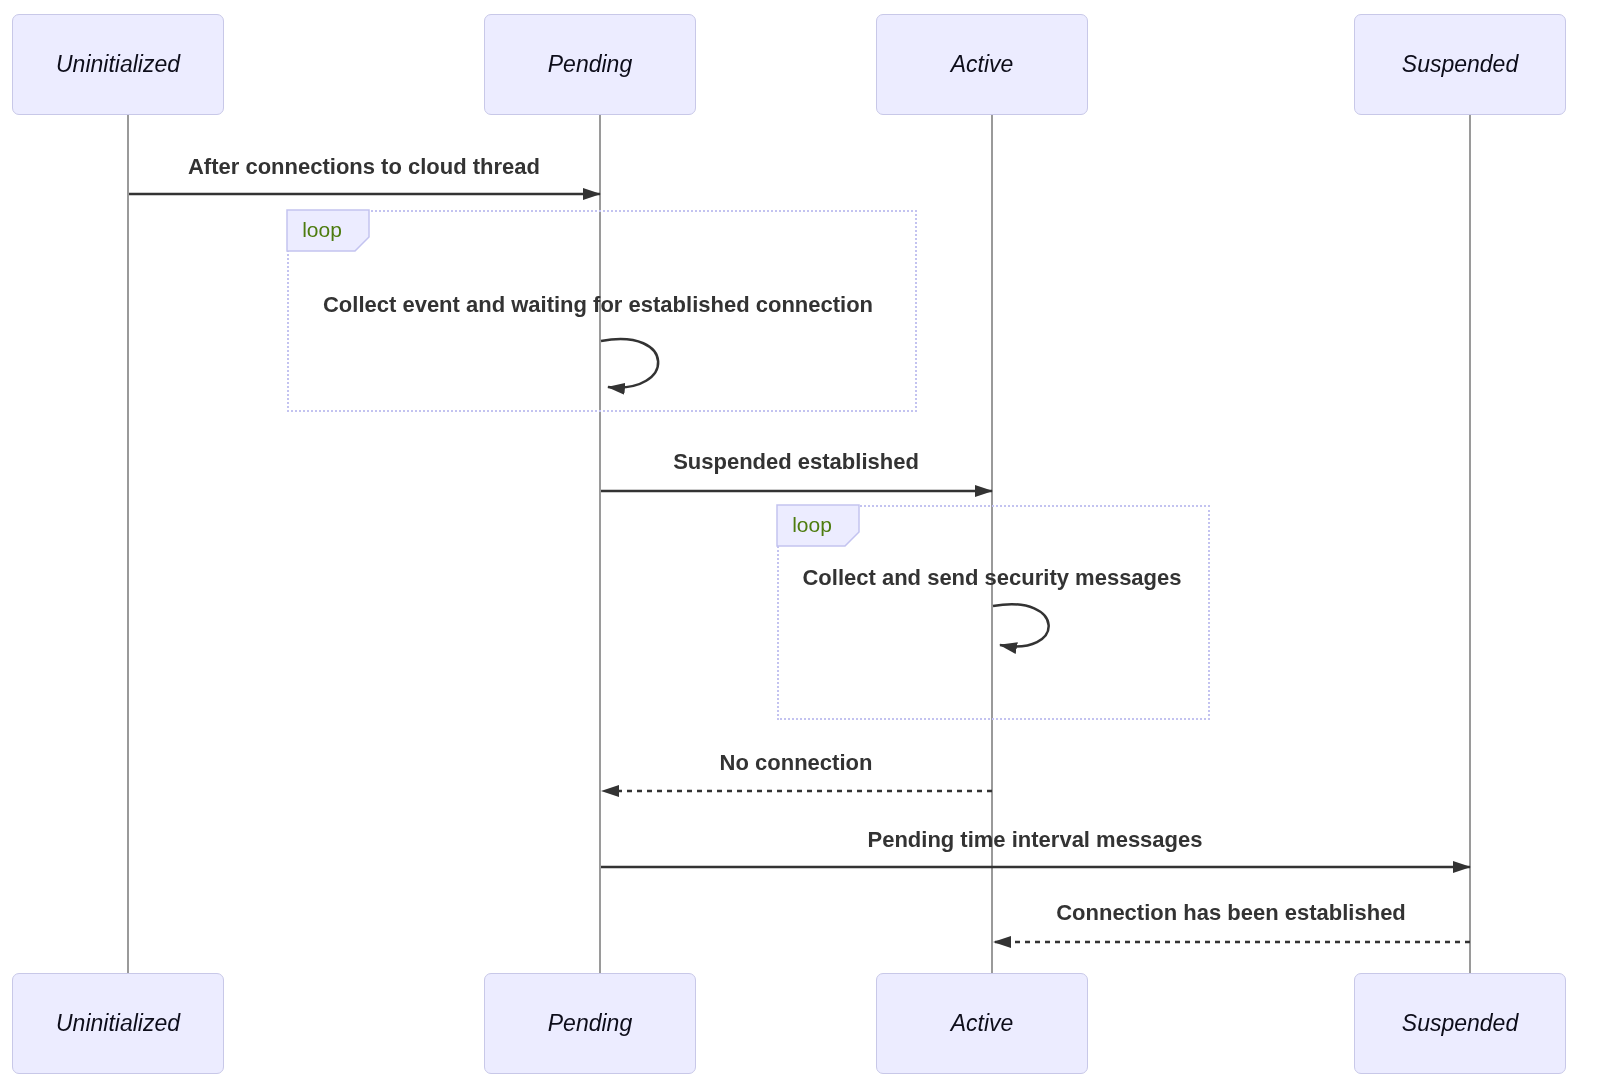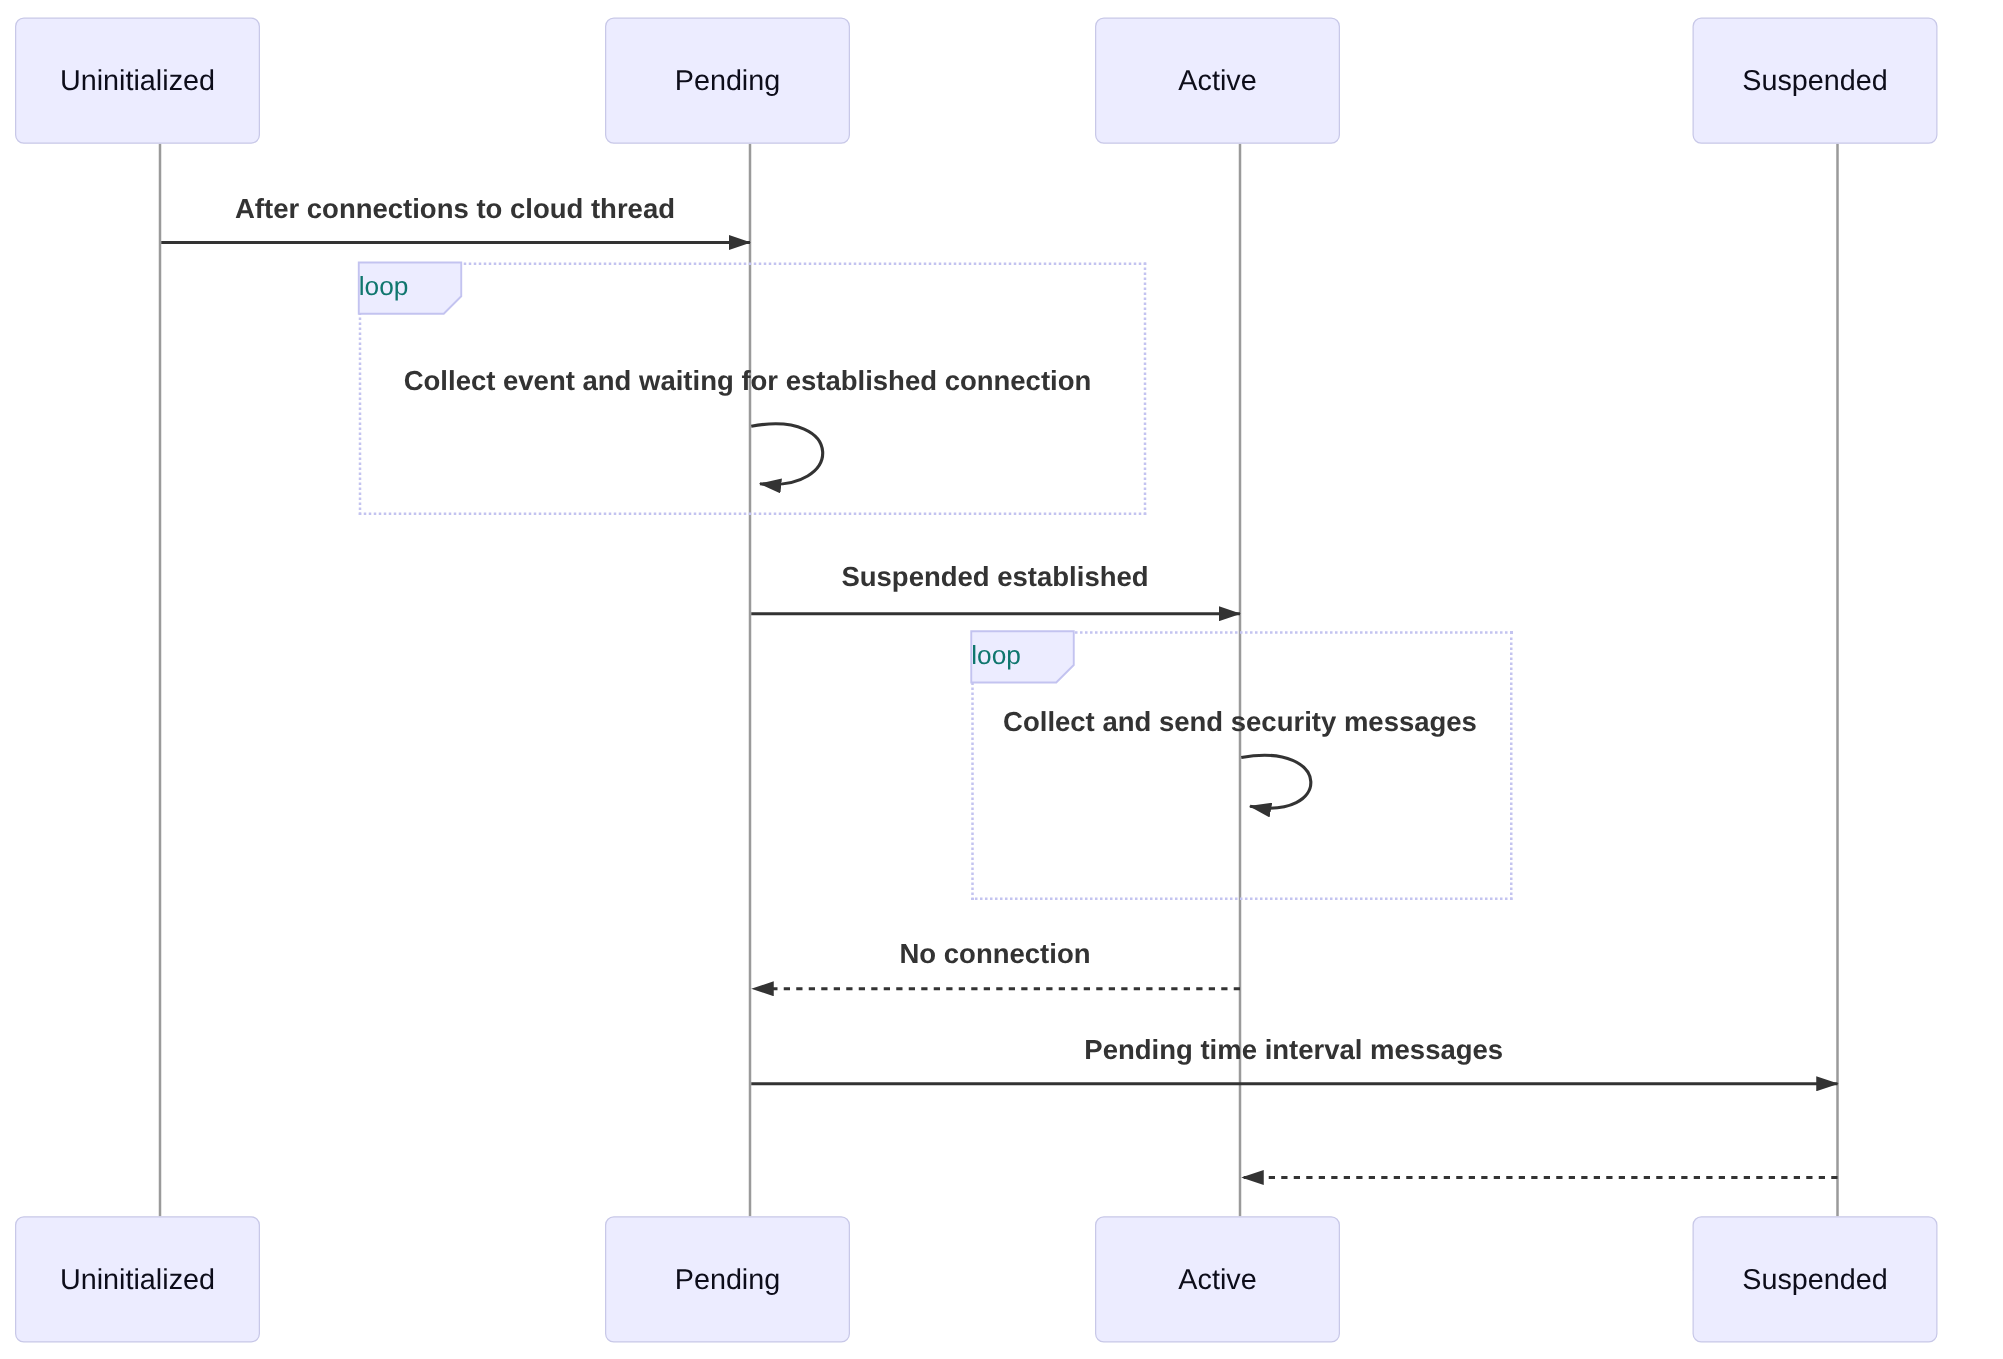--- a/index.html
+++ b/index.html
@@ -8,31 +8,32 @@
     font-family:"Liberation Sans",sans-serif;
   }
   .lifeline{
     position:absolute;width:2px;top:115px;height:858px;background:#9a9a9a;z-index:1;
   }
   .loop-box{
     position:absolute;border:2px dotted #c3c3f0;z-index:2;background:transparent;
   }
   .overlay{position:absolute;left:0;top:0;z-index:3;pointer-events:none;}
   .actor{
-    position:absolute;width:196px;height:101px;background:#ececff;border:1px solid #c8c8e8;
+    position:absolute;width:212px;height:101px;background:#ececff;border:1px solid #c8c8e8;
     border-radius:7px;display:flex;align-items:center;justify-content:center;z-index:4;
     box-sizing:border-box;
+    font-style:italic;
   }
   .actor span{font-size:23px;color:#0d0d1a;}
   .msg{
     position:absolute;transform:translateX(-50%);white-space:nowrap;
     font-size:22px;font-weight:bold;color:#333333;line-height:28px;z-index:5;
   }
   .loop-label{
-    position:absolute;width:70px;text-align:left;font-size:21px;color:#0f766e;
+    position:absolute;width:70px;text-align:center;font-size:21px;color:#4d7c0f;
     line-height:26px;z-index:5;
   }
 </style>
 </head>
 <body>
 
 <div class="canvas">
 
   <div class="lifeline" style="left:127px"></div>
   <div class="lifeline" style="left:599px"></div>
@@ -95,14 +96,15 @@
 
   <div class="loop-label" style="left:287px;top:217px">loop</div>
   <div class="loop-label" style="left:777px;top:512px">loop</div>
 
   <div class="msg" style="left:364px;top:153px">After connections to cloud thread</div>
   <div class="msg" style="left:598px;top:291px">Collect event and waiting for established connection</div>
   <div class="msg" style="left:796px;top:448px">Suspended established</div>
   <div class="msg" style="left:992px;top:564px">Collect and send security messages</div>
   <div class="msg" style="left:796px;top:749px">No connection</div>
   <div class="msg" style="left:1035px;top:826px">Pending time interval messages</div>
+  <div class="msg" style="left:1231px;top:899px">Connection has been established</div>
 
 </div>
 
 </body></html>

